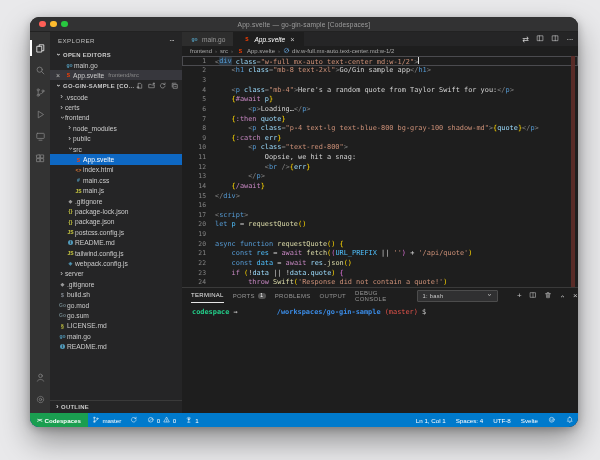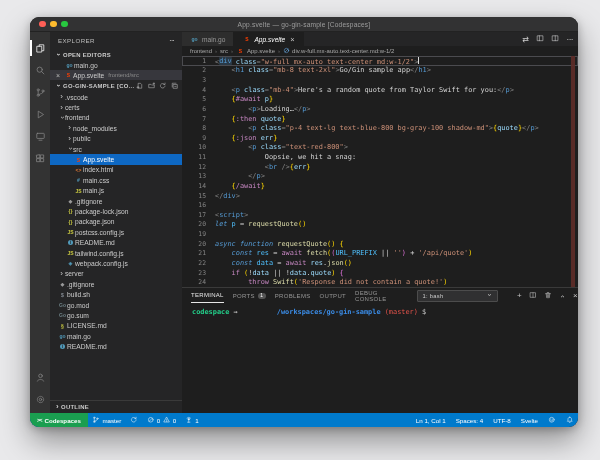--- a/index.html
+++ b/index.html
@@ -57,21 +57,21 @@
   .crumb-sep{color:#6f6f6f;}
   .breadcrumb svg{width:7px;height:7px;color:#75beff;}
   
   .code{height:231px;overflow:hidden;font-family:"DejaVu Sans Mono",monospace;font-size:6.9px;position:relative;}
   .crow{height:9.625px;display:flex;align-items:center;position:relative;}
   .crow.cur{outline:1px solid #4b4b4f;outline-offset:-1px;}
   .ln{width:24px;text-align:right;color:#858585;font-size:6.4px;flex:none;margin-right:9px;}
   .lc{white-space:pre;color:#d4d4d4;}
   .lc span{white-space:pre;}
   .tok-pun{color:#808080;} .tok-tag{color:#569cd6;} .tok-attr{color:#9cdcfe;} .tok-str{color:#ce9178;}
-  .tok-txt{color:#d4d4d4;} .tok-kw{color:#569cd6;font-style:italic;} .tok-ctl{color:#c586c0;} .tok-fn{color:#dcdcaa;}
+  .tok-txt{color:#d4d4d4;} .tok-kw{color:#569cd6;} .tok-ctl{color:#c586c0;} .tok-fn{color:#dcdcaa;}
   .tok-var{color:#9cdcfe;} .tok-cvar{color:#4fc1ff;} .tok-br{color:#ffd700;} .tok-br2{color:#da70d6;} .tok-op{color:#d4d4d4;}
   .tok-hl{background:rgba(86,156,214,.22);border-radius:1px;}
   .cursor{display:inline-block;width:1px;height:7.5px;background:#dcdcdc;vertical-align:-1px;}
   .scrollstripe{position:absolute;right:3px;top:24px;width:4px;height:231px;background:#5e2c28;opacity:.9;}
   
   .panel{height:126px;border-top:1px solid #3a3a3a;box-sizing:border-box;display:flex;flex-direction:column;background:#1e1e1e;}
   .panel-tabs{height:15px;display:flex;align-items:center;padding-left:9px;gap:9px;font-size:6px;letter-spacing:.3px;color:#969696;position:relative;}
   .ptab{display:flex;align-items:center;gap:3px;height:100%;box-sizing:border-box;}
   .ptab.active{color:#e7e7e7;border-bottom:1px solid #e7e7e7;}
   .pbadge{background:#555;color:#fff;border-radius:4px;font-size:4.8px;padding:.5px 2.5px;}
@@ -396,21 +396,21 @@
             <div class="crow">
               <span class="ln">7</span>
               <span class="lc"><span>    </span><span class="tok-br">{</span><span class="tok-ctl">:then</span><span> </span><span class="tok-var">quote</span><span class="tok-br">}</span></span>
             </div>
             <div class="crow">
               <span class="ln">8</span>
               <span class="lc"><span>        </span><span class="tok-pun">&lt;</span><span class="tok-tag">p</span><span> </span><span class="tok-attr">class</span><span class="tok-pun">=</span><span class="tok-str">"p-4 text-lg text-blue-800 bg-gray-100 shadow-md"</span><span class="tok-pun">&gt;</span><span class="tok-br">{</span><span class="tok-var">quote</span><span class="tok-br">}</span><span class="tok-pun">&lt;/</span><span class="tok-tag">p</span><span class="tok-pun">&gt;</span></span>
             </div>
             <div class="crow">
               <span class="ln">9</span>
-              <span class="lc"><span>    </span><span class="tok-br">{</span><span class="tok-ctl">:json</span><span> </span><span class="tok-var">err</span><span class="tok-br">}</span></span>
+              <span class="lc"><span>    </span><span class="tok-br">{</span><span class="tok-ctl">:catch</span><span> </span><span class="tok-var">err</span><span class="tok-br">}</span></span>
             </div>
             <div class="crow">
               <span class="ln">10</span>
               <span class="lc"><span>        </span><span class="tok-pun">&lt;</span><span class="tok-tag">p</span><span> </span><span class="tok-attr">class</span><span class="tok-pun">=</span><span class="tok-str">"text-red-800"</span><span class="tok-pun">&gt;</span></span>
             </div>
             <div class="crow">
               <span class="ln">11</span>
               <span class="lc"><span>            </span><span class="tok-txt">Oopsie, we hit a snag:</span></span>
             </div>
             <div class="crow">

